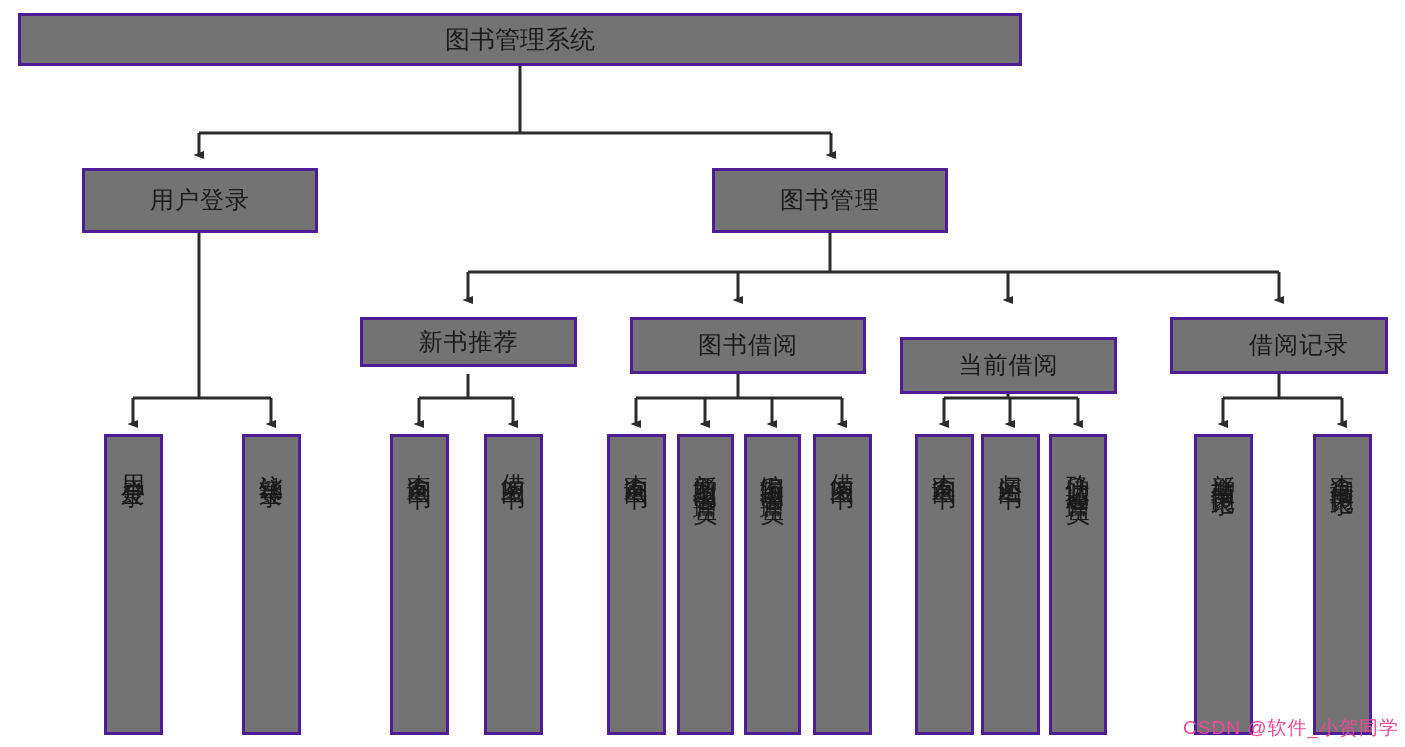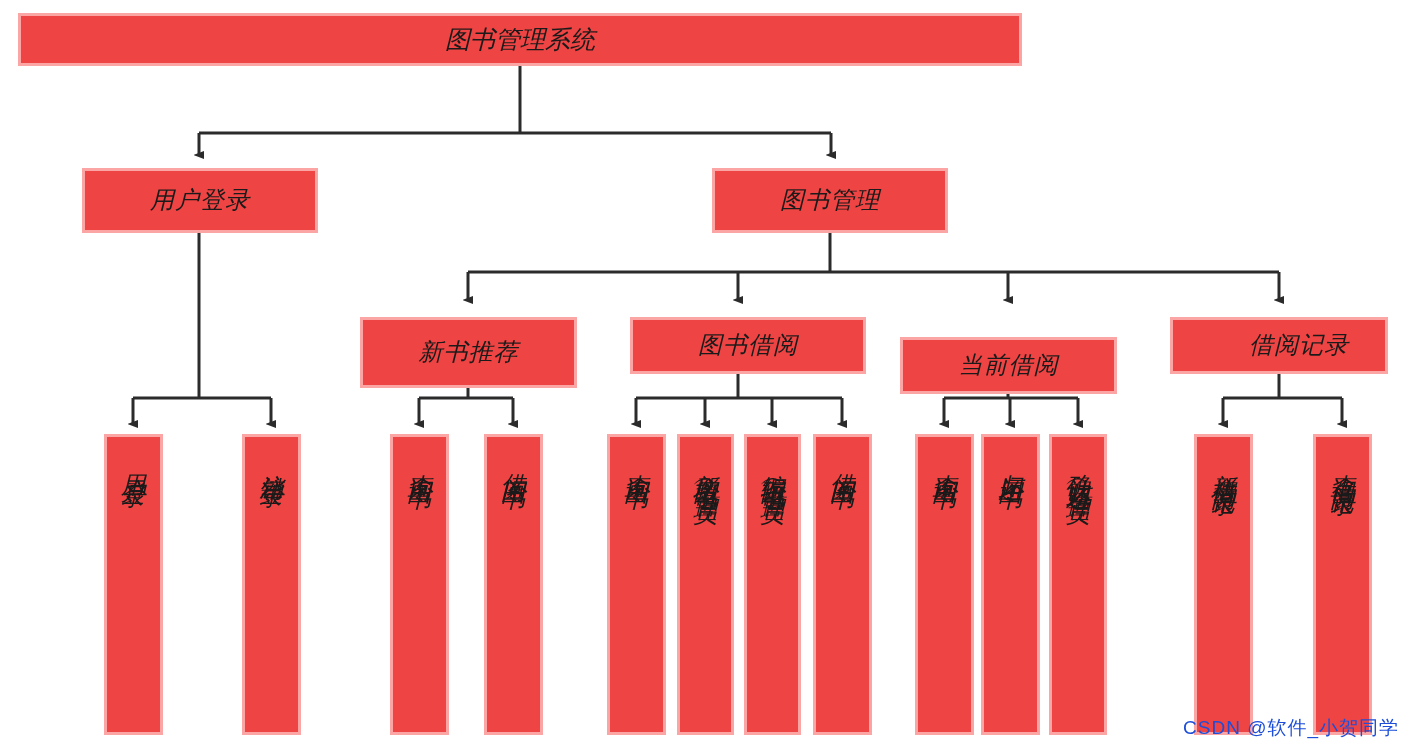--- a/index.html
+++ b/index.html
@@ -21,27 +21,26 @@
     position: absolute;
     left: 0;
     top: 0;
     width: 1405px;
     height: 747px;
     pointer-events: none;
   }
   .node {
     position: absolute;
     box-sizing: border-box;
-    background: #ef4444;
-    border: 3px solid #fca5a5;
+    background: #737373;
+    border: 3px solid #4c1d95;
     display: flex;
     align-items: center;
     justify-content: center;
     color: #1a1a1a;
-    font-style: italic;
   }
   .node.h {
     font-size: 24px;
     letter-spacing: 1px;
     line-height: 1.2;
   }
   .node.root {
     font-size: 25px;
   }
   .node.leaf {
@@ -60,21 +59,21 @@
   }
   .leaf-mid {
     align-items: center;
     padding-top: 0;
   }
   .watermark {
     position: absolute;
     right: 6px;
     bottom: 6px;
     font-size: 19px;
-    color: #1d4ed8;
+    color: #ec4899;
     letter-spacing: 1px;
     white-space: nowrap;
   }
 </style>
 </head>
 <body>
 
 <div id="canvas">
 
   <svg class="edges" viewBox="0 0 1405 747">
@@ -125,21 +124,21 @@
       <path d="M1223,398 L1223,424" marker-end="url(#arrow)"></path>
       <path d="M1342,398 L1342,424" marker-end="url(#arrow)"></path>
     </g>
   </svg>
 
   <div class="node root" style="left:18px; top:13px; width:1004px; height:53px;">图书管理系统</div>
 
   <div class="node h" style="left:82px; top:168px; width:236px; height:65px;">用户登录</div>
   <div class="node h" style="left:712px; top:168px; width:236px; height:65px;text-align:center;">图书管理</div>
 
-  <div class="node h" style="left:360px; top:317px; width:217px; height:71px;">新书推荐</div>
+  <div class="node h" style="left:360px; top:317px; width:217px; height:50px;">新书推荐</div>
   <div class="node h" style="left:630px; top:317px; width:236px; height:57px;">图书借阅</div>
   <div class="node h" style="left:900px; top:317px; width:217px; height:57px;margin-top:20px;">当前借阅</div>
   <div class="node h" style="left:1170px; top:317px; width:218px; height:57px;padding-left:40px;">借阅记录</div>
 
   <div class="node leaf leaf-mid" style="left:104px; top:434px; width:59px; height:301px;">
     <span class="vtext">用户登录</span>
   </div>
   <div class="node leaf leaf-mid" style="left:242px; top:434px; width:59px; height:301px;">
     <span class="vtext">注销登录</span>
   </div>

